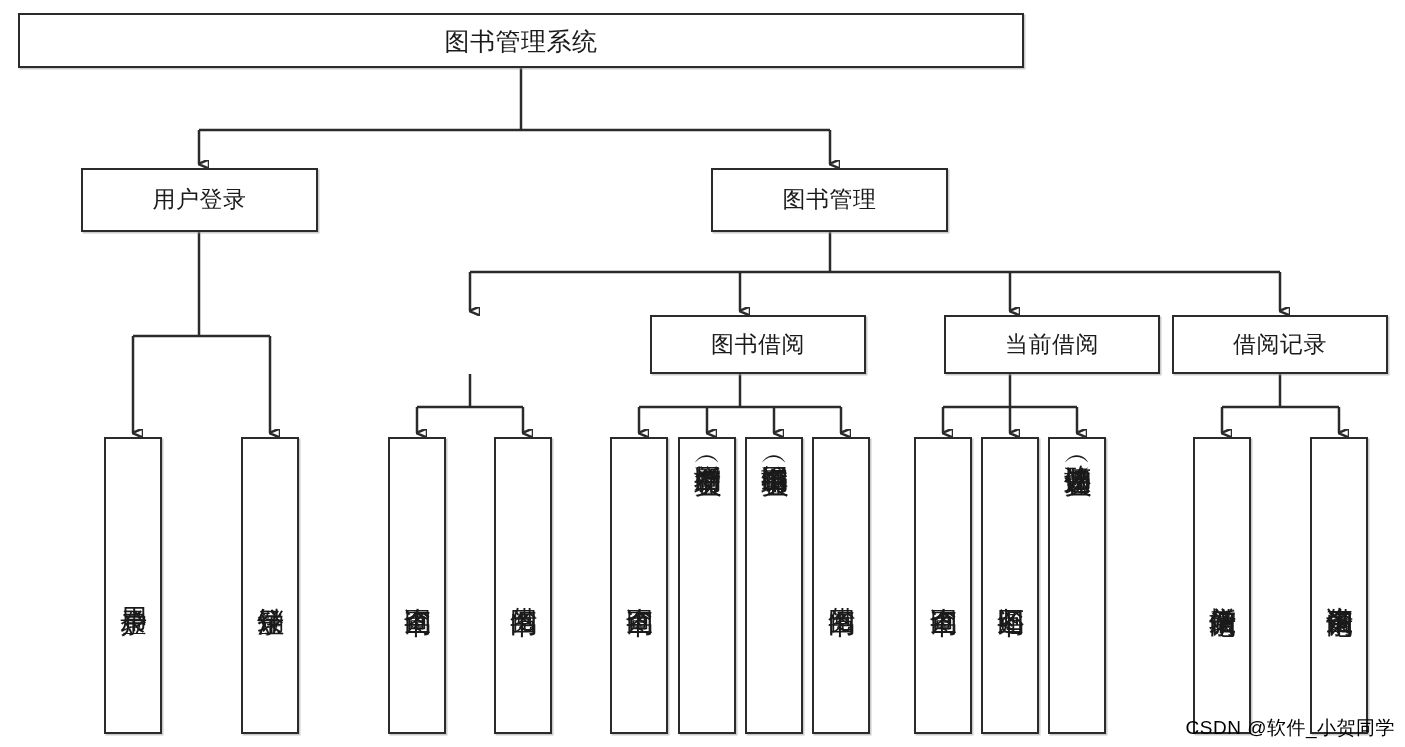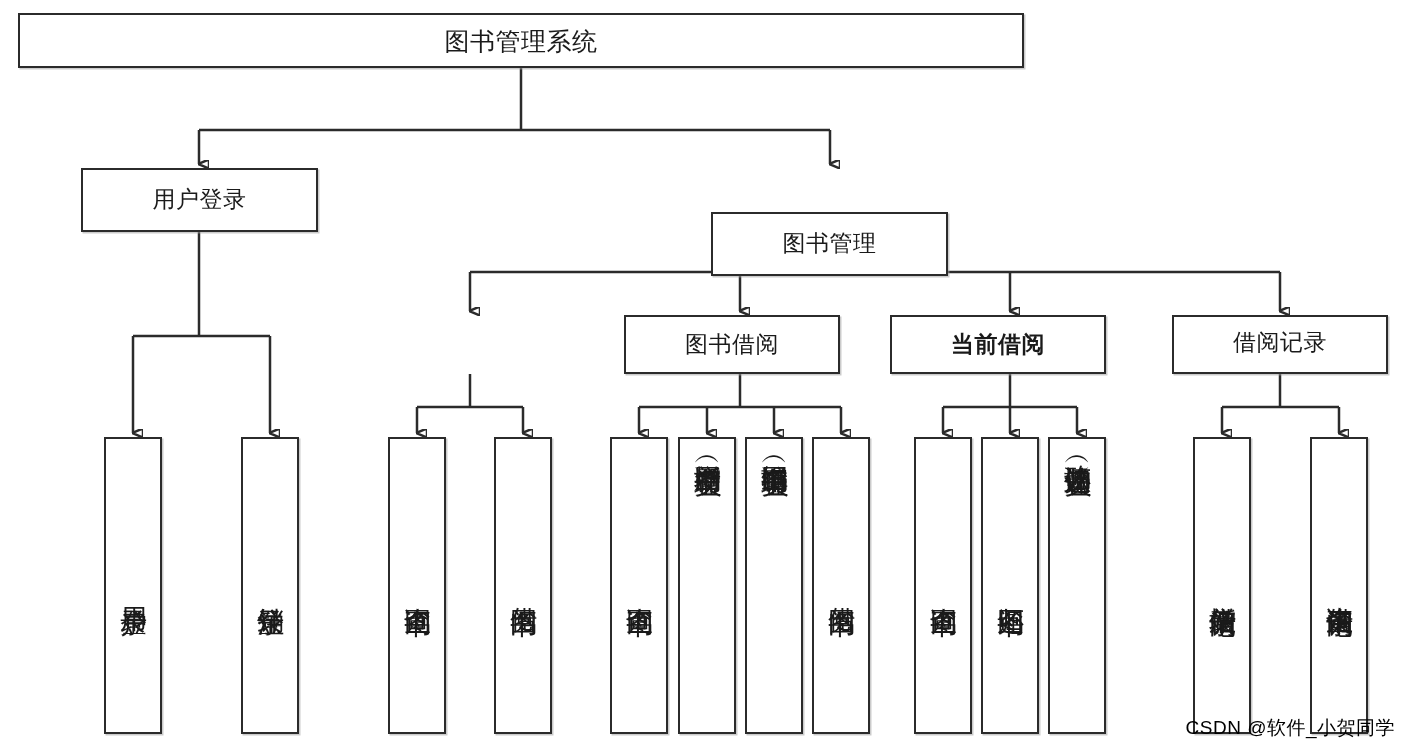--- a/index.html
+++ b/index.html
@@ -129,31 +129,31 @@
     <path d="M1339,407 L1339,433" marker-end="url(#arrow)"></path>
   </svg>
 
   <div class="node root" style="left:18px; top:13px; width:1006px; height:55px;text-align:right;">
     <span class="node-label">图书管理系统</span>
   </div>
 
   <div class="node lvl2" style="left:81px; top:168px; width:237px; height:64px;">
     <span class="node-label">用户登录</span>
   </div>
-  <div class="node lvl2" style="left:711px; top:168px; width:237px; height:64px;margin-top:44px;">
+  <div class="node lvl2" style="left:711px; top:168px; width:237px; height:64px;">
     <span class="node-label">图书管理</span>
   </div>
 
-  <div class="node lvl3" style="left:624px; top:315px; width:216px; height:59px;">
+  <div class="node lvl3" style="left:650px; top:315px; width:216px; height:59px;">
     <span class="node-label">图书借阅</span>
   </div>
-  <div class="node lvl3" style="left:890px; top:315px; width:216px; height:59px;font-weight:bold;">
+  <div class="node lvl3" style="left:944px; top:315px; width:216px; height:59px;">
     <span class="node-label">当前借阅</span>
   </div>
-  <div class="node lvl3" style="left:1172px; top:315px; width:216px; height:59px;font-family:Liberation Mono, monospace;">
+  <div class="node lvl3" style="left:1172px; top:315px; width:216px; height:59px;">
     <span class="node-label">借阅记录</span>
   </div>
 
   <div class="node leaf tall-center" style="left:104px; top:437px; width:58px; height:297px;">
     <span class="node-label">用户登录</span>
   </div>
   <div class="node leaf tall-center" style="left:241px; top:437px; width:58px; height:297px;">
     <span class="node-label">注销登录</span>
   </div>
 

